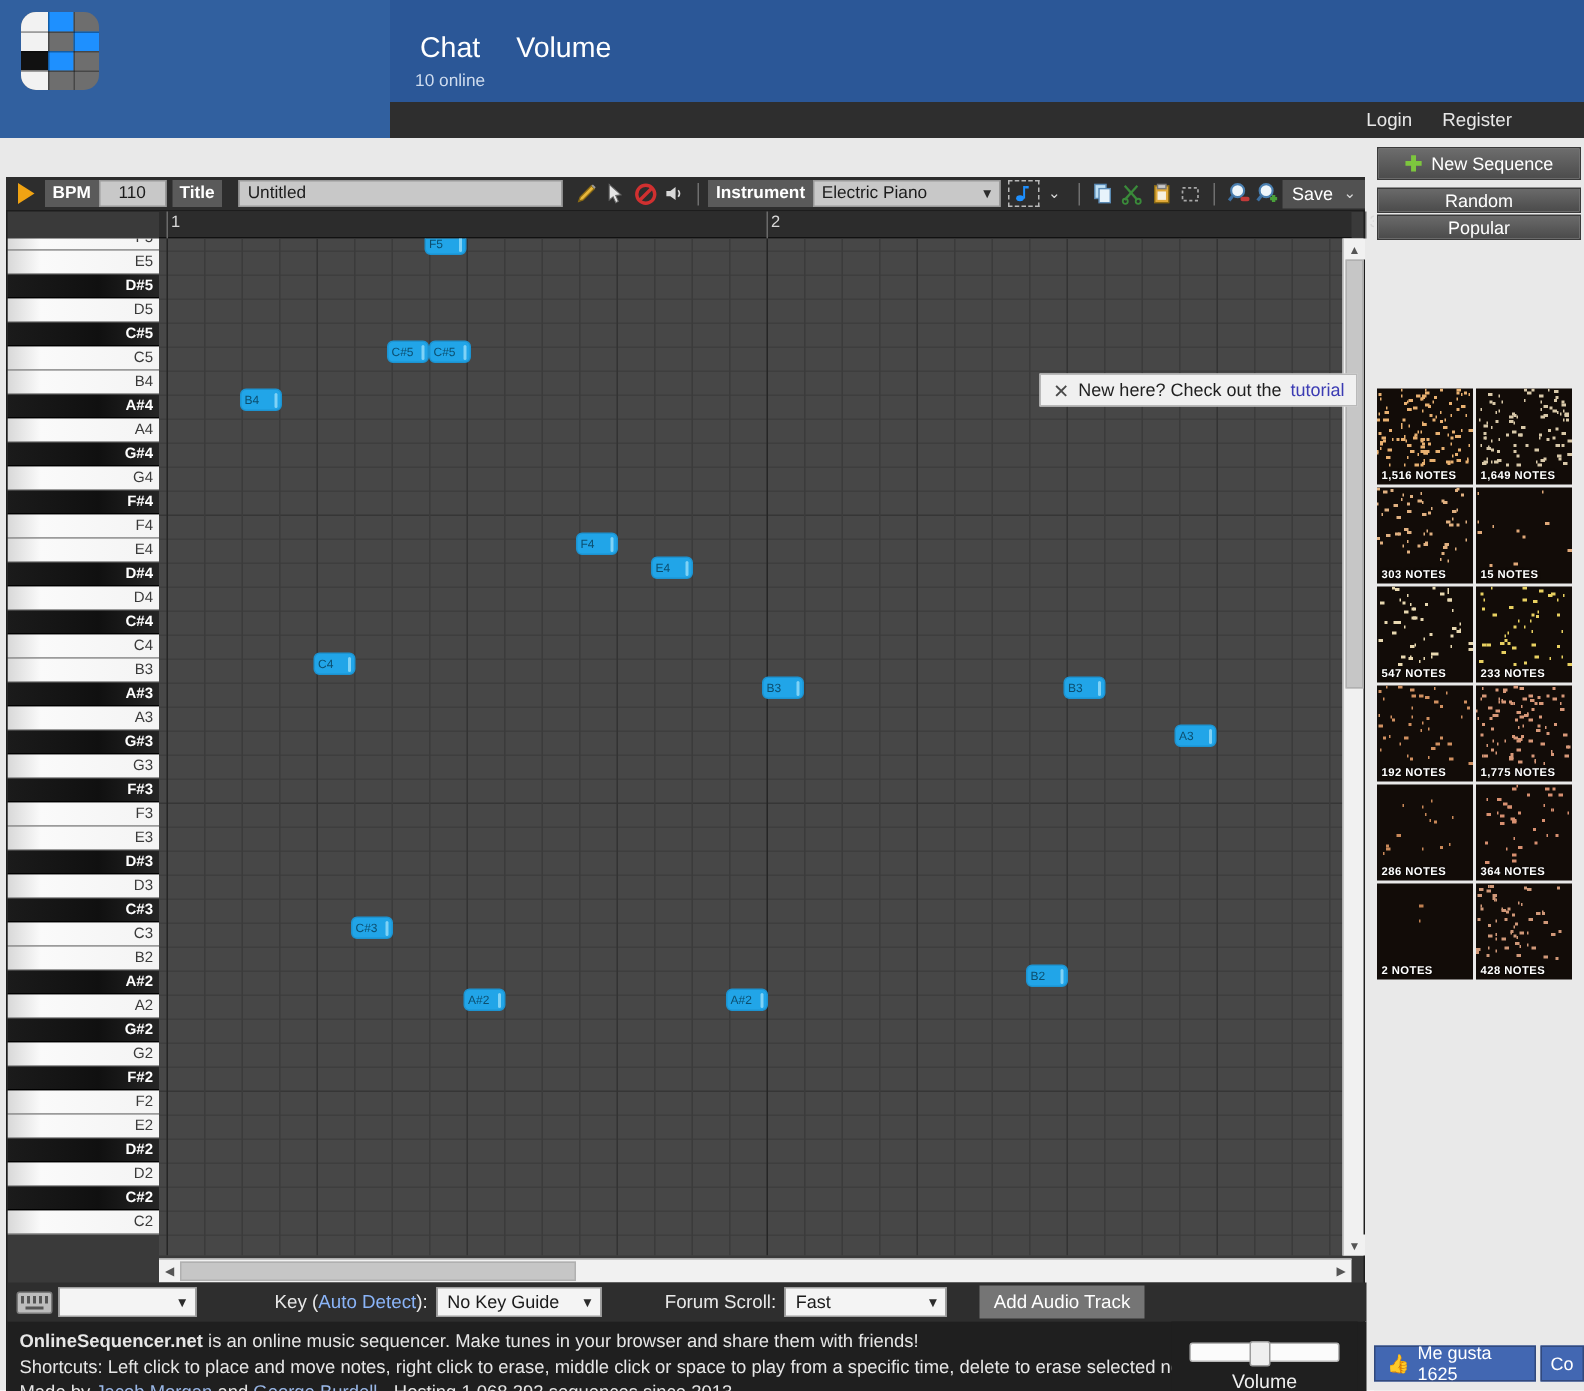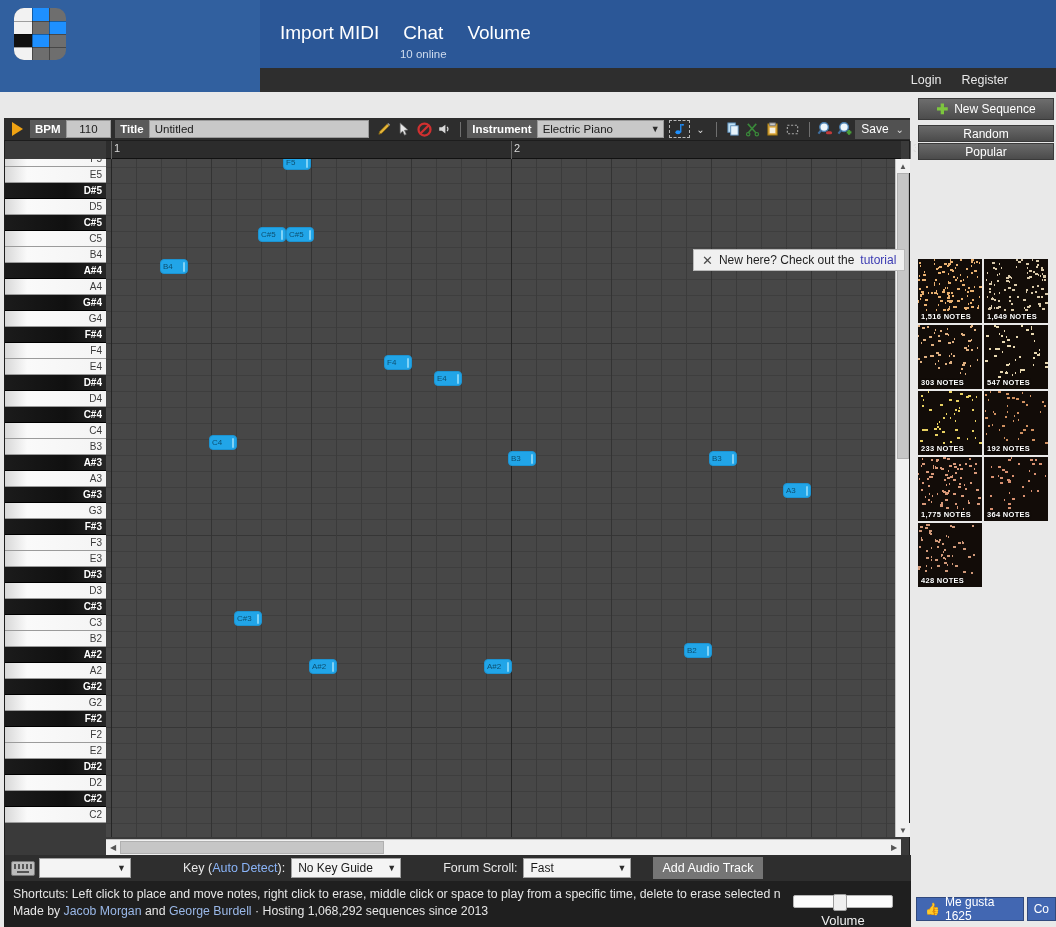--- a/index.html
+++ b/index.html
@@ -91,21 +91,21 @@
   .lbl-chip {
     background: #5a5a5a; color: #ffffff; font-size: 11.5px; font-weight: bold;
     padding: 3px 5px; height: 18px; line-height: 12px; display: flex; align-items: center;
   }
   .field {
     background: #c8c8c8; border: 1px solid #9a9a9a; color: #1c1c1c;
     font-size: 11.5px; height: 18px; display: flex; align-items: center;
     padding: 0 5px;
   }
   #bpm-val { width: 46px; justify-content: center; }
-  #title-val { width: 222px; }
+  #title-val { width: 222px; margin-left: 11px; }
   .tb-sep { width: 1px; height: 15px; background: #6f6f6f; margin: 0 6px; }
   .tb-icon { width: 20px; height: 18px; display: flex; align-items: center; justify-content: center; cursor: pointer; }
   #instr-val { width: 128px; justify-content: space-between; padding-right: 3px; }
   #instr-sel-box {
     width: 22px; height: 18px; border: 1px dashed #b8b8b8; display: flex;
     align-items: center; justify-content: center; margin-left: 5px; cursor: pointer;
   }
   .chev { font-size: 9px; color: #2c2c2c; }
   .chev-light { font-size: 10px; color: #dcdcdc; }
   #save-btn {
@@ -310,21 +310,20 @@
           <div class="lw"></div>
         </div>
       <div class="grid-v" style="left:34%"></div>
       <div class="grid-v" style="left:67%"></div>
       <div class="grid-h" style="top:25%"></div>
       <div class="grid-h" style="top:50%"></div>
       <div class="grid-h" style="top:75%"></div>
     </div>
   </div>
   <div id="nav">
-      <a class="nav-item"><span>Import MIDI</span></a>
       <a class="nav-item"><span>Chat</span><span class="nav-sub">10 online</span></a>
       <a class="nav-item"><span>Volume</span></a>
     </div>
 </div>
 <div id="header-left-fill"></div>
 <div id="auth-bar">
   <span class="auth-link">Login</span>
   <span class="auth-link">Register</span>
 </div>
 
@@ -599,20 +598,23 @@
       </div>
       <div class="sb-label" style="margin-left:42px">Forum Scroll:</div>
       <div class="sel" style="width:108px;margin-left:6px">
         <span>Fast</span>
         <span class="chev">▼</span>
       </div>
       <div id="add-audio-btn" style="margin-left:22px">Add Audio Track</div>
     </div>
 
     <div id="footer-info">
+      <div>
+        <b>OnlineSequencer.net</b><span> is an online music sequencer. Make tunes in your browser and share them with friends!</span>
+      </div>
       <div>Shortcuts: Left click to place and move notes, right click to erase, middle click or space to play from a specific time, delete to erase selected notes</div>
       <div>
         <span>Made by </span><a>Jacob Morgan</a><span> and </span><a>George Burdell</a><span> · Hosting 1,068,292 sequences since 2013</span>
       </div>
     </div>
 
     <div id="volume-panel">
       <div id="vol-track">
         <div id="vol-thumb" style="left: 39px;"></div>
       </div>
@@ -908,20 +910,35 @@
         <div class="dot" style="left: 0px; top: 0px; width: 2px; background: rgb(224, 176, 128);"></div>
         <div class="dot" style="left: 0px; top: 33px; width: 2px; background: rgb(224, 176, 128);"></div>
         <div class="dot" style="left: 42px; top: 47px; width: 1px; background: rgb(224, 176, 128);"></div>
         <div class="dot" style="left: 6px; top: 31px; width: 3px; background: rgb(224, 176, 128);"></div>
         <div class="dot" style="left: 53px; top: 24px; width: 2px; background: rgb(224, 176, 128);"></div>
         <div class="dot" style="left: 47px; top: 48px; width: 1px; background: rgb(224, 176, 128);"></div>
         <div class="dot" style="left: 50px; top: 15px; width: 3px; background: rgb(224, 176, 128);"></div>
         <div class="thumb-count">303 NOTES</div>
       </div>
       <div class="thumb">
+        <div class="dot" style="left: 44px; top: 2px; width: 1px; background: rgb(224, 168, 120);"></div>
+        <div class="dot" style="left: 1px; top: 22px; width: 1px; background: rgb(224, 168, 120);"></div>
+        <div class="dot" style="left: 61px; top: 41px; width: 3px; background: rgb(224, 168, 120);"></div>
+        <div class="dot" style="left: 27px; top: 28px; width: 2px; background: rgb(224, 168, 120);"></div>
+        <div class="dot" style="left: 11px; top: 25px; width: 1px; background: rgb(224, 168, 120);"></div>
+        <div class="dot" style="left: 31px; top: 32px; width: 2px; background: rgb(224, 168, 120);"></div>
+        <div class="dot" style="left: 1px; top: 29px; width: 3px; background: rgb(224, 168, 120);"></div>
+        <div class="dot" style="left: 25px; top: 50px; width: 3px; background: rgb(224, 168, 120);"></div>
+        <div class="dot" style="left: 46px; top: 23px; width: 3px; background: rgb(224, 168, 120);"></div>
+        <div class="dot" style="left: 1px; top: 3px; width: 1px; background: rgb(224, 168, 120);"></div>
+        <div class="dot" style="left: 9px; top: 51px; width: 1px; background: rgb(224, 168, 120);"></div>
+        <div class="dot" style="left: 10px; top: 51px; width: 1px; background: rgb(224, 168, 120);"></div>
+        <div class="thumb-count">15 NOTES</div>
+      </div>
+      <div class="thumb">
         <div class="dot" style="left: 24px; top: 20px; width: 3px; background: rgb(232, 216, 176);"></div>
         <div class="dot" style="left: 36px; top: 44px; width: 2px; background: rgb(232, 216, 176);"></div>
         <div class="dot" style="left: 10px; top: 30px; width: 3px; background: rgb(232, 216, 176);"></div>
         <div class="dot" style="left: 5px; top: 23px; width: 2px; background: rgb(232, 216, 176);"></div>
         <div class="dot" style="left: 47px; top: 1px; width: 1px; background: rgb(232, 216, 176);"></div>
         <div class="dot" style="left: 22px; top: 39px; width: 3px; background: rgb(232, 216, 176);"></div>
         <div class="dot" style="left: 61px; top: 41px; width: 3px; background: rgb(232, 216, 176);"></div>
         <div class="dot" style="left: 29px; top: 21px; width: 2px; background: rgb(232, 216, 176);"></div>
         <div class="dot" style="left: 17px; top: 10px; width: 2px; background: rgb(232, 216, 176);"></div>
         <div class="dot" style="left: 47px; top: 8px; width: 3px; background: rgb(232, 216, 176);"></div>
@@ -1135,20 +1152,37 @@
         <div class="dot" style="left: 52px; top: 25px; width: 2px; background: rgb(216, 152, 120);"></div>
         <div class="dot" style="left: 37px; top: 46px; width: 2px; background: rgb(216, 152, 120);"></div>
         <div class="dot" style="left: 31px; top: 8px; width: 3px; background: rgb(216, 152, 120);"></div>
         <div class="dot" style="left: 43px; top: 38px; width: 3px; background: rgb(216, 152, 120);"></div>
         <div class="dot" style="left: 35px; top: 36px; width: 3px; background: rgb(216, 152, 120);"></div>
         <div class="dot" style="left: 8px; top: 14px; width: 3px; background: rgb(216, 152, 120);"></div>
         <div class="dot" style="left: 11px; top: 36px; width: 1px; background: rgb(216, 152, 120);"></div>
         <div class="thumb-count">1,775 NOTES</div>
       </div>
       <div class="thumb">
+        <div class="dot" style="left: 6px; top: 40px; width: 2px; background: rgb(200, 136, 88);"></div>
+        <div class="dot" style="left: 30px; top: 14px; width: 1px; background: rgb(200, 136, 88);"></div>
+        <div class="dot" style="left: 32px; top: 19px; width: 1px; background: rgb(200, 136, 88);"></div>
+        <div class="dot" style="left: 13px; top: 33px; width: 3px; background: rgb(200, 136, 88);"></div>
+        <div class="dot" style="left: 6px; top: 42px; width: 3px; background: rgb(200, 136, 88);"></div>
+        <div class="dot" style="left: 35px; top: 23px; width: 1px; background: rgb(200, 136, 88);"></div>
+        <div class="dot" style="left: 30px; top: 42px; width: 1px; background: rgb(200, 136, 88);"></div>
+        <div class="dot" style="left: 48px; top: 39px; width: 1px; background: rgb(200, 136, 88);"></div>
+        <div class="dot" style="left: 42px; top: 41px; width: 2px; background: rgb(200, 136, 88);"></div>
+        <div class="dot" style="left: 17px; top: 13px; width: 1px; background: rgb(200, 136, 88);"></div>
+        <div class="dot" style="left: 50px; top: 21px; width: 1px; background: rgb(200, 136, 88);"></div>
+        <div class="dot" style="left: 36px; top: 10px; width: 1px; background: rgb(200, 136, 88);"></div>
+        <div class="dot" style="left: 38px; top: 24px; width: 2px; background: rgb(200, 136, 88);"></div>
+        <div class="dot" style="left: 4px; top: 45px; width: 1px; background: rgb(200, 136, 88);"></div>
+        <div class="thumb-count">286 NOTES</div>
+      </div>
+      <div class="thumb">
         <div class="dot" style="left: 48px; top: 6px; width: 3px; background: rgb(216, 144, 112);"></div>
         <div class="dot" style="left: 16px; top: 25px; width: 3px; background: rgb(216, 144, 112);"></div>
         <div class="dot" style="left: 46px; top: 2px; width: 3px; background: rgb(216, 144, 112);"></div>
         <div class="dot" style="left: 50px; top: 16px; width: 1px; background: rgb(216, 144, 112);"></div>
         <div class="dot" style="left: 24px; top: 24px; width: 3px; background: rgb(216, 144, 112);"></div>
         <div class="dot" style="left: 28px; top: 41px; width: 3px; background: rgb(216, 144, 112);"></div>
         <div class="dot" style="left: 24px; top: 46px; width: 3px; background: rgb(216, 144, 112);"></div>
         <div class="dot" style="left: 24px; top: 23px; width: 3px; background: rgb(216, 144, 112);"></div>
         <div class="dot" style="left: 38px; top: 29px; width: 2px; background: rgb(216, 144, 112);"></div>
         <div class="dot" style="left: 47px; top: 33px; width: 1px; background: rgb(216, 144, 112);"></div>
@@ -1172,20 +1206,25 @@
         <div class="dot" style="left: 28px; top: 18px; width: 2px; background: rgb(216, 144, 112);"></div>
         <div class="dot" style="left: 23px; top: 22px; width: 3px; background: rgb(216, 144, 112);"></div>
         <div class="dot" style="left: 21px; top: 14px; width: 3px; background: rgb(216, 144, 112);"></div>
         <div class="dot" style="left: 14px; top: 18px; width: 1px; background: rgb(216, 144, 112);"></div>
         <div class="dot" style="left: 61px; top: 18px; width: 1px; background: rgb(216, 144, 112);"></div>
         <div class="dot" style="left: 24px; top: 2px; width: 3px; background: rgb(216, 144, 112);"></div>
         <div class="dot" style="left: 51px; top: 2px; width: 2px; background: rgb(216, 144, 112);"></div>
         <div class="dot" style="left: 18px; top: 12px; width: 3px; background: rgb(216, 144, 112);"></div>
         <div class="dot" style="left: 51px; top: 16px; width: 1px; background: rgb(216, 144, 112);"></div>
         <div class="thumb-count">364 NOTES</div>
+      </div>
+      <div class="thumb">
+        <div class="dot" style="left: 28px; top: 24px; width: 1px; background: rgb(192, 128, 80);"></div>
+        <div class="dot" style="left: 28px; top: 14px; width: 3px; background: rgb(192, 128, 80);"></div>
+        <div class="thumb-count">2 NOTES</div>
       </div>
       <div class="thumb">
         <div class="dot" style="left: 8px; top: 42px; width: 1px; background: rgb(208, 152, 120);"></div>
         <div class="dot" style="left: 34px; top: 32px; width: 1px; background: rgb(208, 152, 120);"></div>
         <div class="dot" style="left: 29px; top: 41px; width: 1px; background: rgb(208, 152, 120);"></div>
         <div class="dot" style="left: 23px; top: 31px; width: 2px; background: rgb(208, 152, 120);"></div>
         <div class="dot" style="left: 19px; top: 42px; width: 3px; background: rgb(208, 152, 120);"></div>
         <div class="dot" style="left: 20px; top: 18px; width: 2px; background: rgb(208, 152, 120);"></div>
         <div class="dot" style="left: 8px; top: 34px; width: 3px; background: rgb(208, 152, 120);"></div>
         <div class="dot" style="left: 44px; top: 19px; width: 2px; background: rgb(208, 152, 120);"></div>

